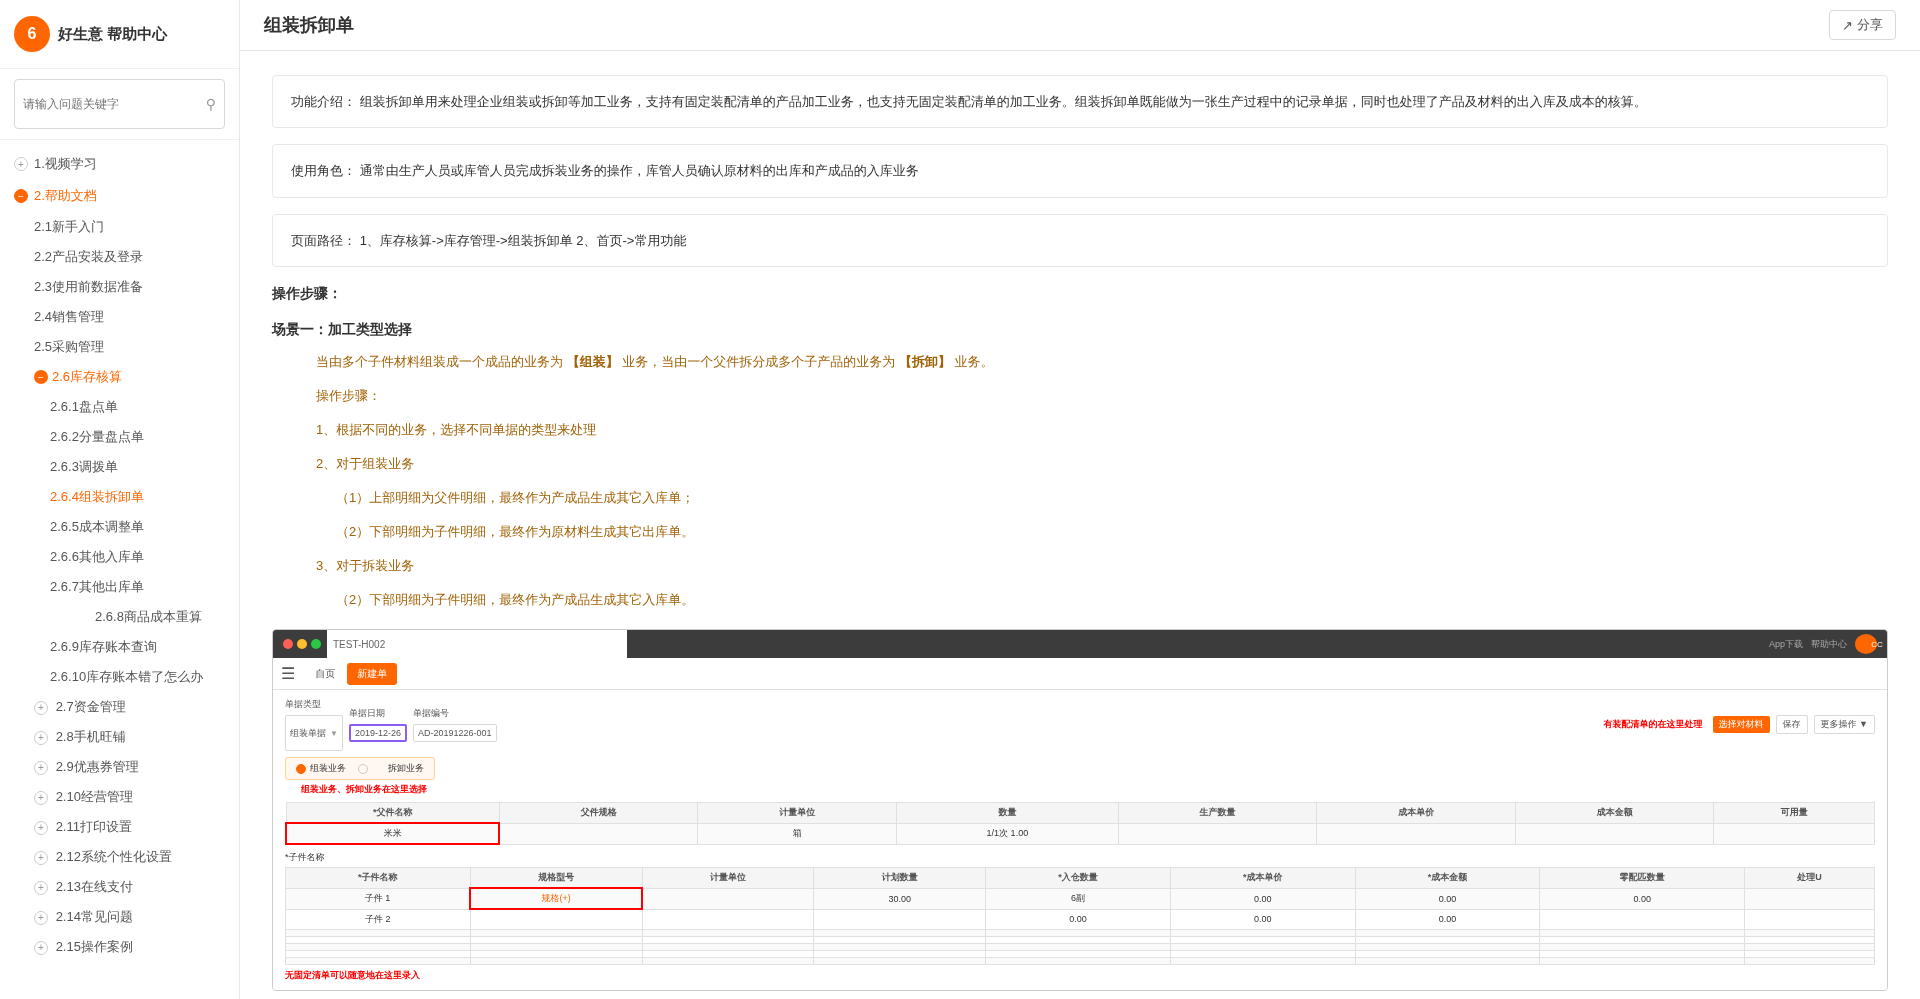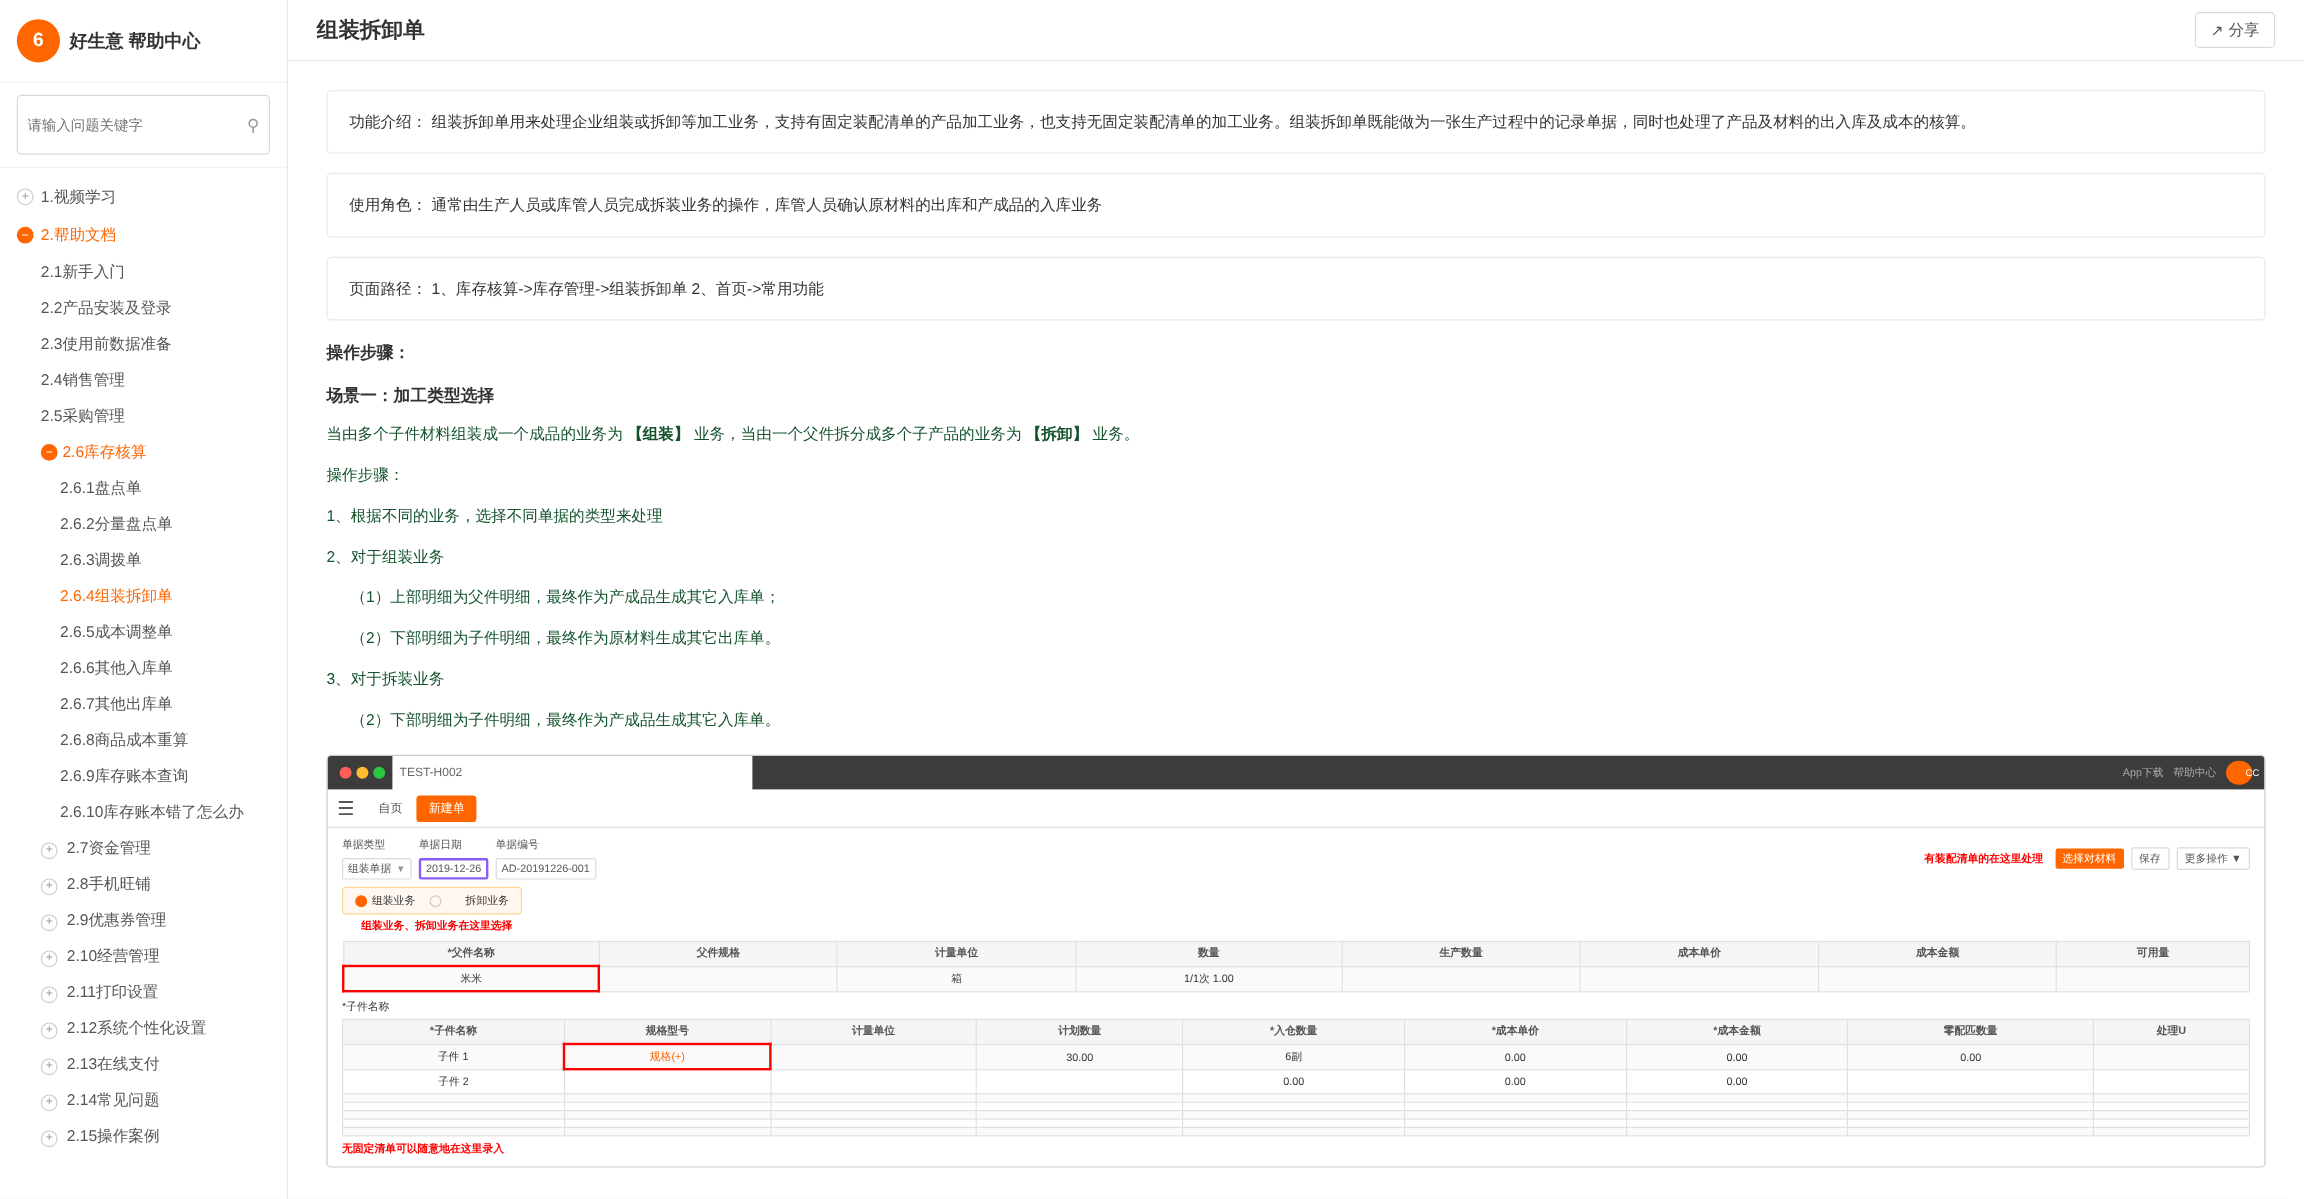--- a/index.html
+++ b/index.html
@@ -125,22 +125,23 @@
     .section-heading {
       font-weight: bold;
       font-size: 14px;
       margin: 18px 0 10px 0;
       color: #333;
     }
 
     .content-text {
       font-size: 13px;
       line-height: 2;
-      color: #14532d;
+      color: #a16207;
       margin-bottom: 8px;
+      margin-left: 44px;
     }
     .indent1 { padding-left: 20px; }
 
     
     .screenshot-mock {
       border: 1px solid #ccc;
       border-radius: 4px;
       background: #f0f0f0;
       margin-top: 16px;
       overflow: hidden;
@@ -279,21 +280,21 @@
     </div>
     <div class="nav-item-level2" style="padding-left:50px;">
       <span>2.6.5成本调整单</span>
     </div>
     <div class="nav-item-level2" style="padding-left:50px;">
       <span>2.6.6其他入库单</span>
     </div>
     <div class="nav-item-level2" style="padding-left:50px;">
       <span>2.6.7其他出库单</span>
     </div>
-    <div class="nav-item-level2" style="padding-left:50px;">
+    <div class="nav-item-level2" style="padding-left:50px;margin-left:45px;">
       <span>2.6.8商品成本重算</span>
     </div>
     <div class="nav-item-level2" style="padding-left:50px;">
       <span>2.6.9库存账本查询</span>
     </div>
     <div class="nav-item-level2" style="padding-left:50px;">
       <span>2.6.10库存账本错了怎么办</span>
     </div>
 
     <div class="nav-item-level2">
@@ -413,21 +414,21 @@
         <div class="ss-nav-tab active">
           <span>新建单</span>
         </div>
       </div>
 
       <div style="background:#fff;padding:8px 12px;">
 
         <div class="ss-form-row">
           <div class="ss-field">
             <span>单据类型</span>
-            <div style="display:flex;align-items:center;border:1px solid #d9d9d9;border-radius:2px;height:18px;padding:0 4px;">
+            <div style="display:flex;align-items:center;border:1px solid #d9d9d9;border-radius:2px;height:36px;padding:0 4px;">
               <span style="font-size:9px;">组装单据</span>
               <span style="margin-left:4px;font-size:8px;color:#999;">▼</span>
             </div>
           </div>
           <div class="ss-field">
             <span>单据日期</span>
             <span style="border:2px solid #8b5cf6;border-radius:2px;height:18px;padding:0 4px;font-size:9px;background:#fff;display:inline-flex;align-items:center;">2019-12-26</span>
           </div>
           <div class="ss-field">
             <span>单据编号</span>

